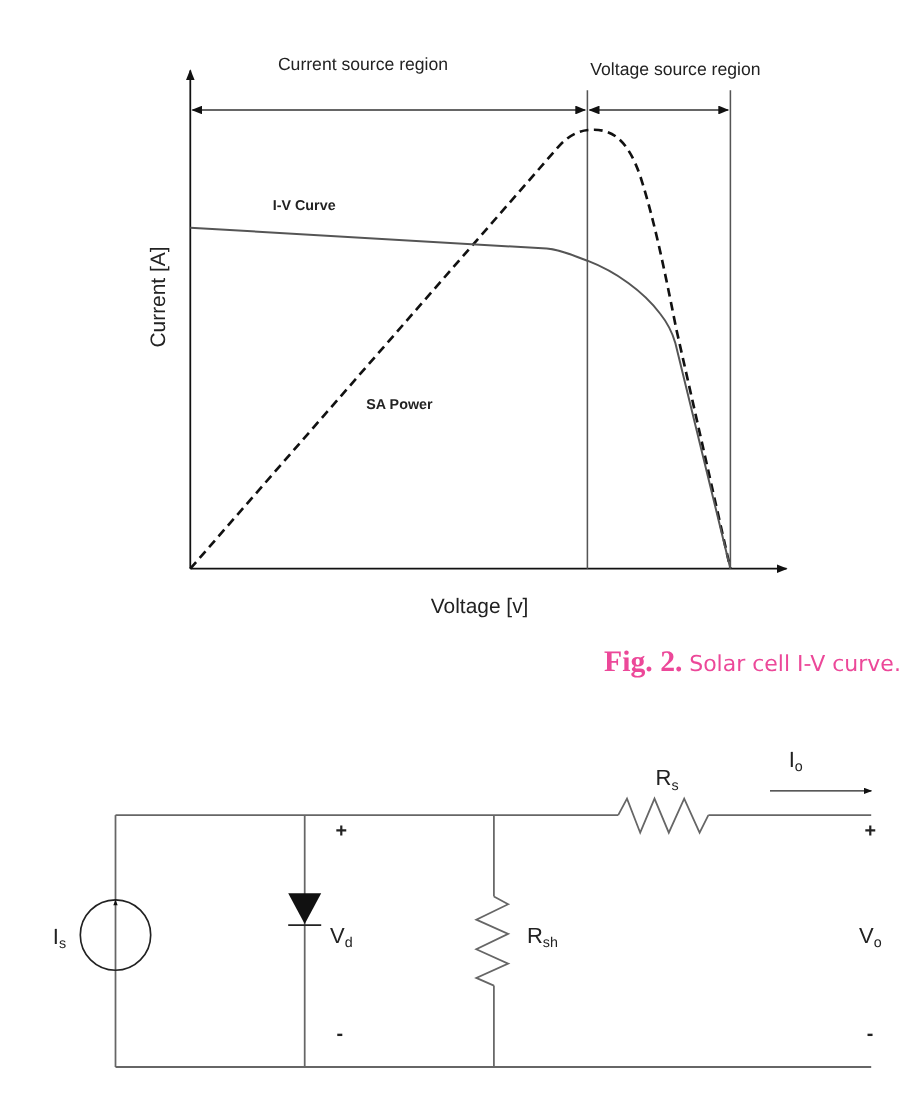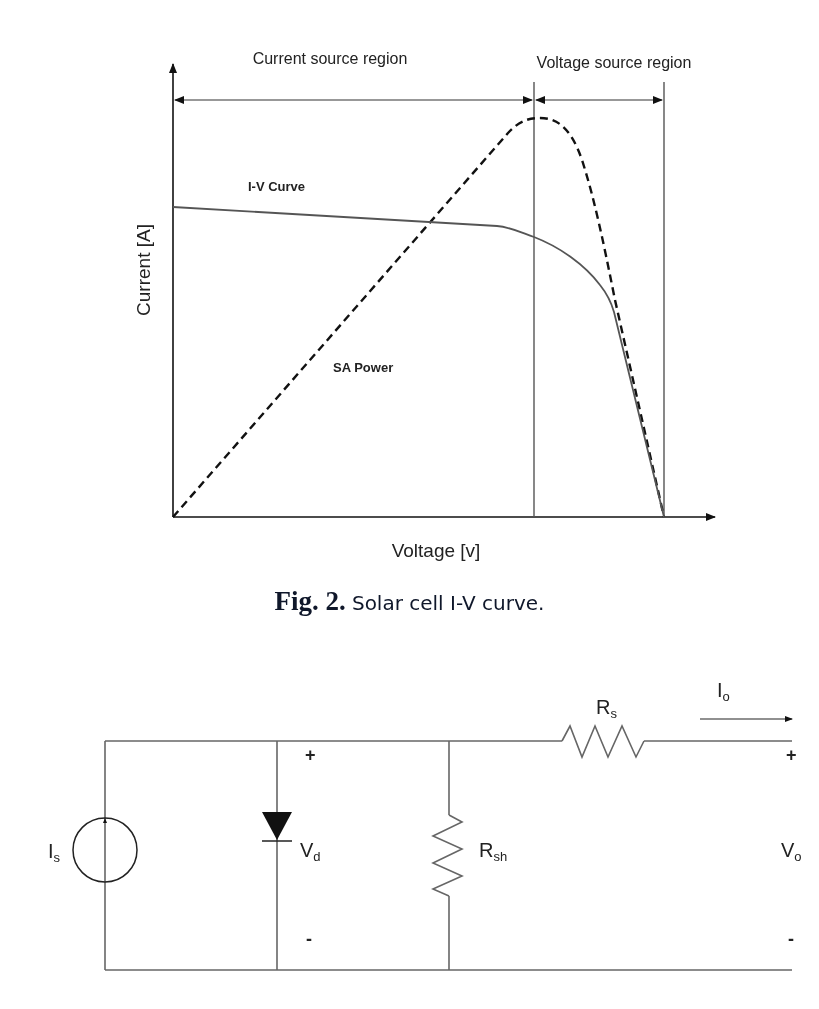--- a/index.html
+++ b/index.html
@@ -1,18 +1,18 @@
 <!DOCTYPE html>
 <html><head>
 <meta charset="utf-8">
 <style>
   html, body { margin: 0; padding: 0; background: #ffffff; }
   body { width: 819px; height: 1009px; position: relative; overflow: hidden; font-family: "Liberation Sans", sans-serif; color: #1a1a1a; }
   svg text { font-family: "Liberation Sans", sans-serif; }
-  .caption { position: absolute; left: 0; top: 586px; width: 819px; text-align: center; font-size: 22px; color: #0f172a; }
+  .caption { position: absolute; left: 0; top: 586px; width: 819px; text-align: right; font-size: 22px; color: #ec4899; }
   .caption .fig { font-family: "Liberation Serif", serif; font-weight: bold; font-size: 27px; }
   .caption .txt { font-family: "DejaVu Sans", sans-serif; font-size: 20px; }
   #chart, #circuit { position: absolute; left: 0; }
   #chart { top: 0; }
   #circuit { top: 640px; }
 </style>
 </head>
 <body>
 
 <svg id="chart" width="819" height="580" viewBox="0 0 819 580">

